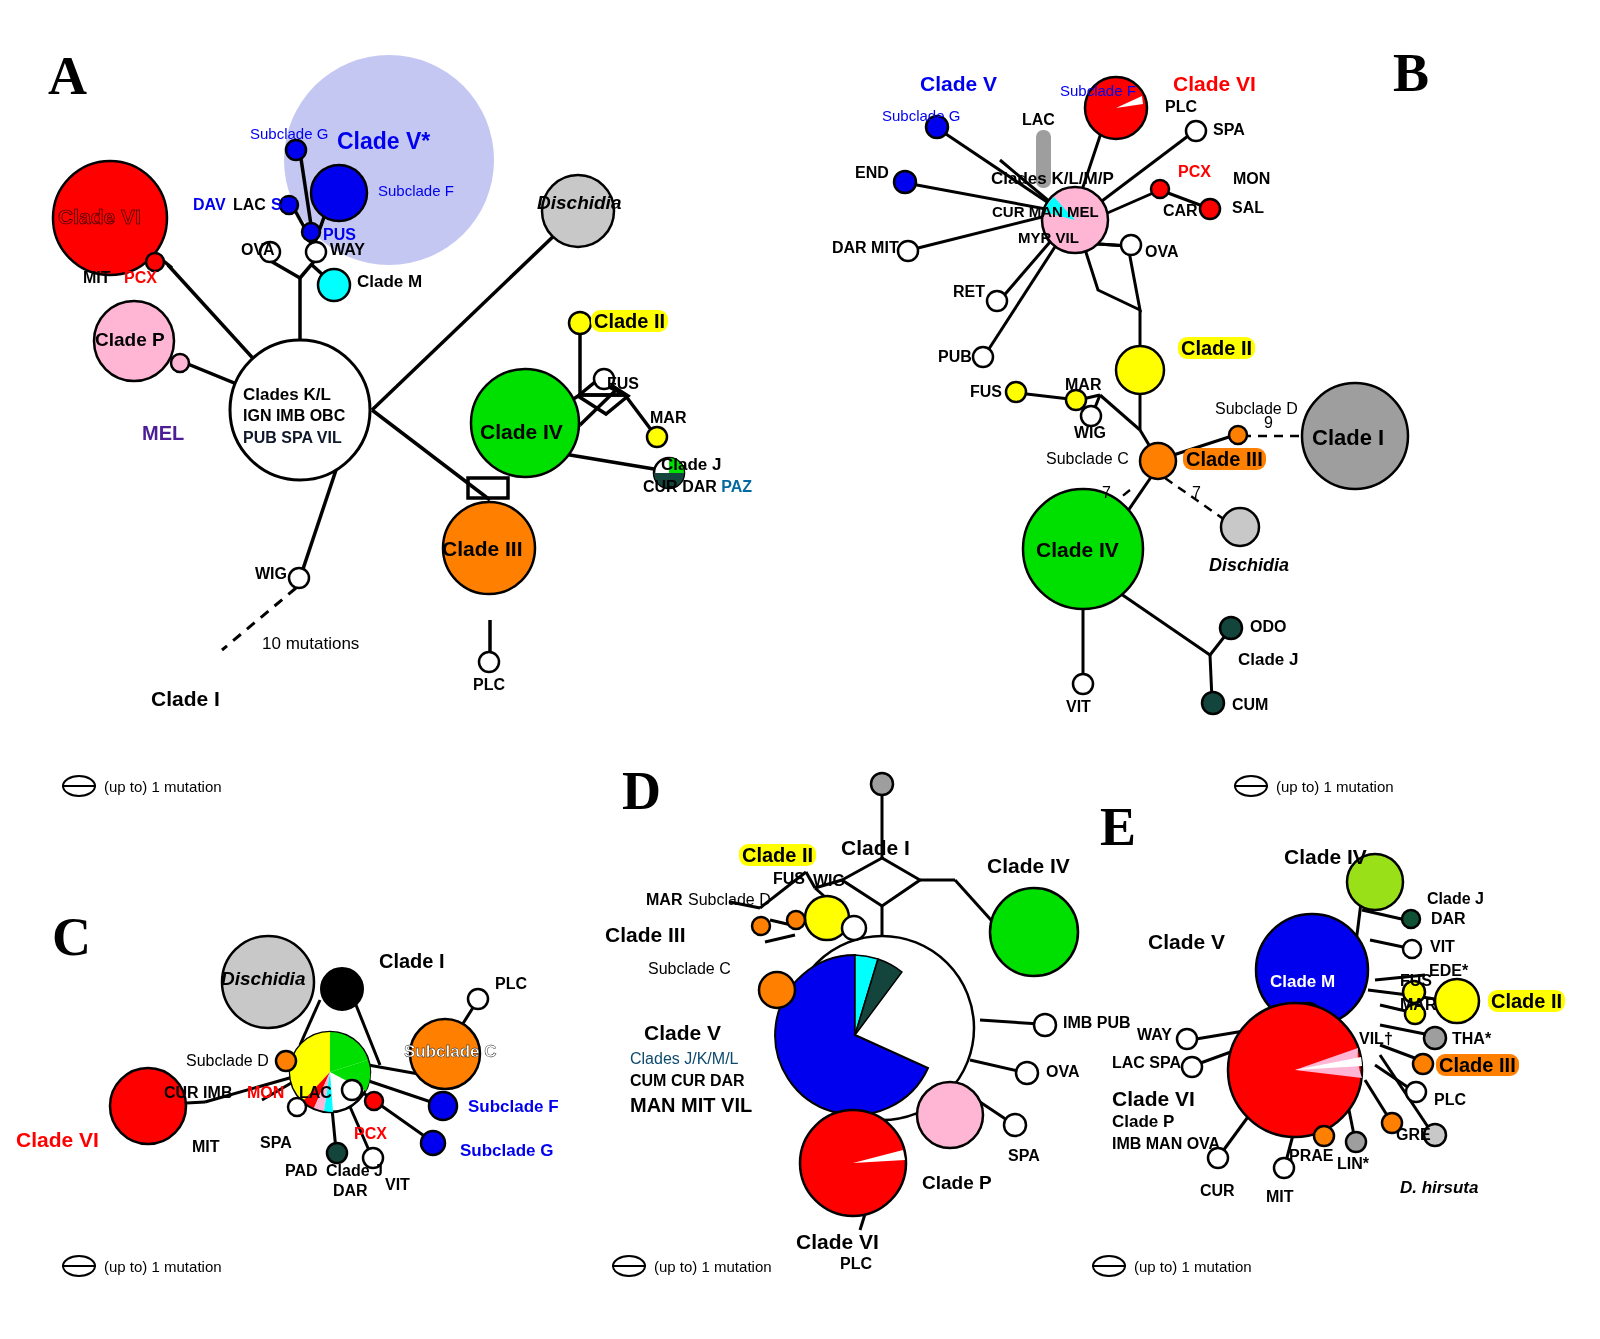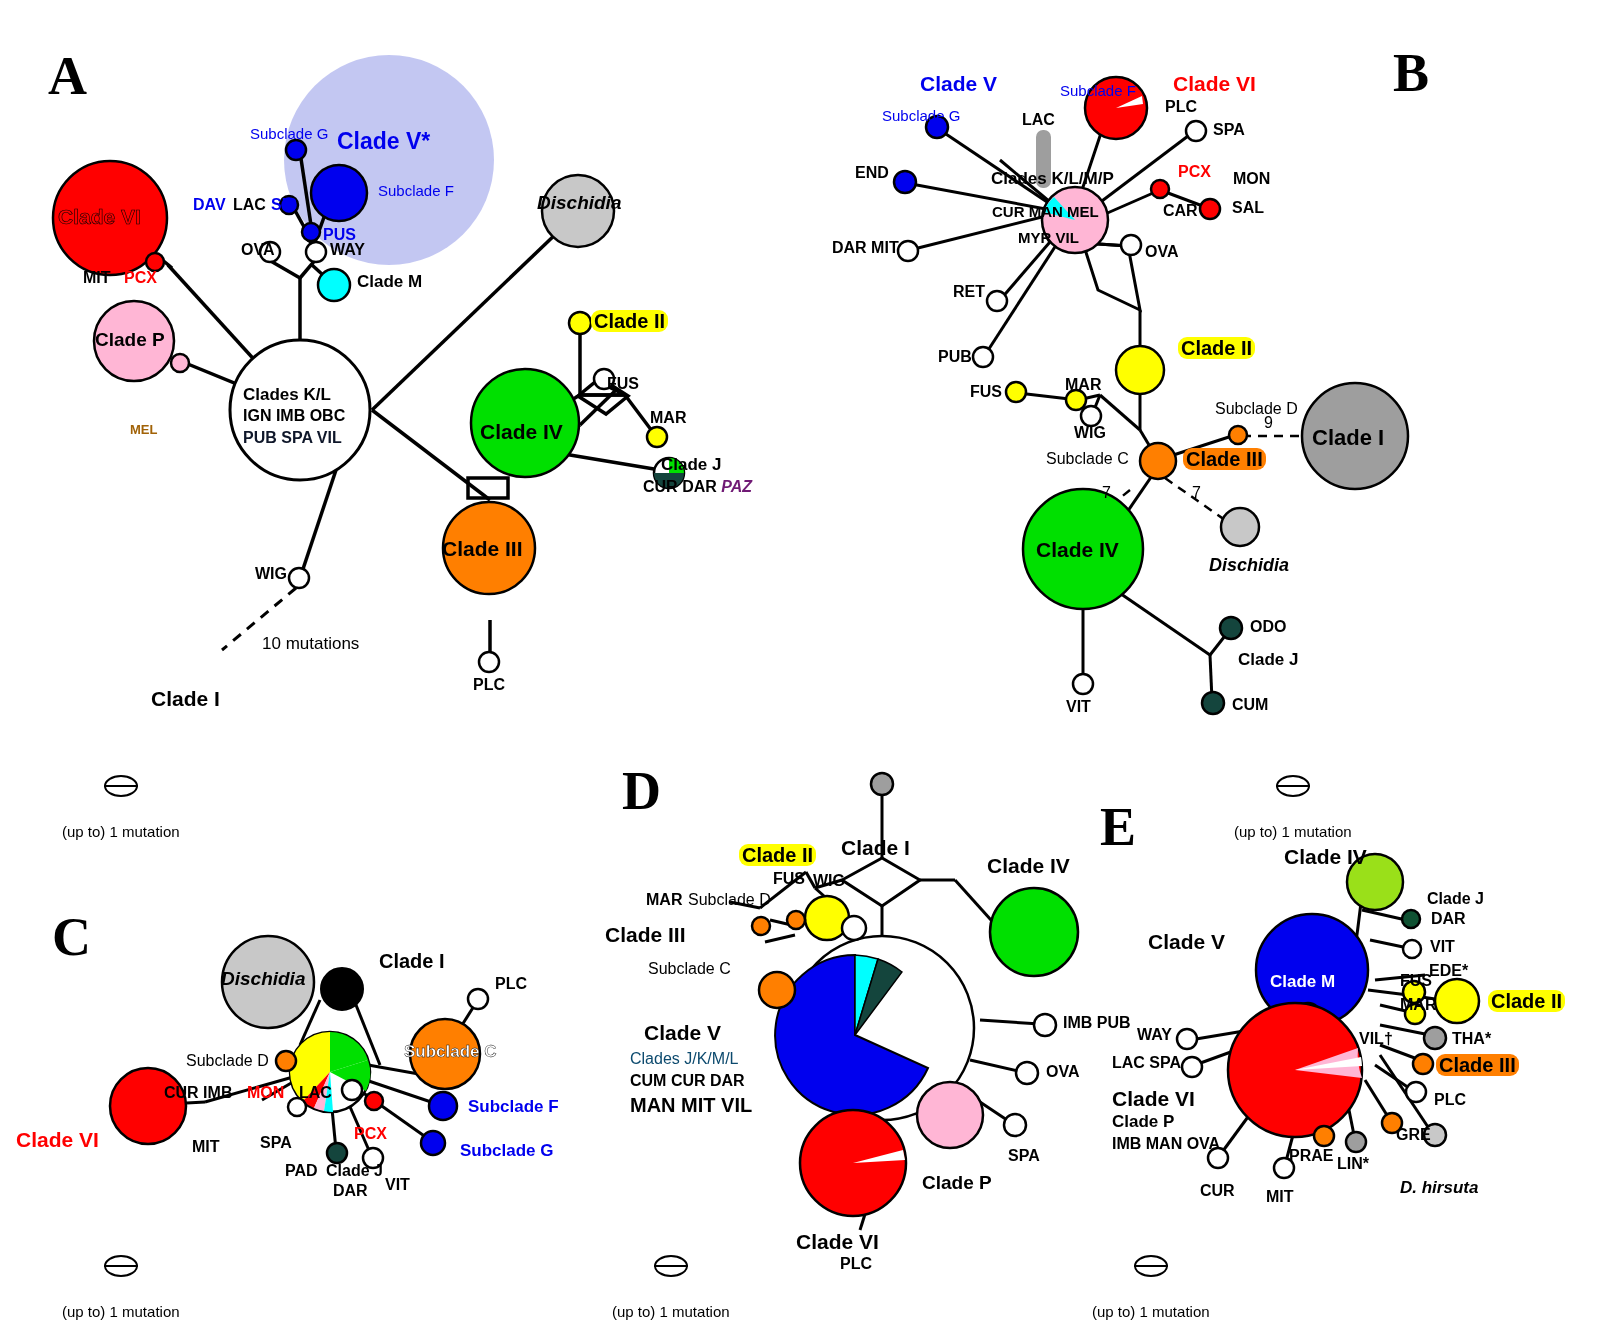--- a/index.html
+++ b/index.html
@@ -2,21 +2,21 @@
 <html><head>
 <meta charset="utf-8">
 <style>
   html,body{margin:0;padding:0;background:#fff;}
   body{width:1600px;height:1339px;position:relative;font-family:"Liberation Sans",sans-serif;overflow:hidden;}
   .panel{position:absolute;}
   .lbl{position:absolute;white-space:nowrap;font-weight:bold;}
   .plain{position:absolute;white-space:nowrap;}
   .panelLetter{position:absolute;font-family:"Liberation Serif",serif;font-weight:bold;font-size:54px;color:#000;}
   svg{position:absolute;top:0;left:0;overflow:visible;}
-  .scalebar{position:absolute;display:flex;align-items:center;gap:26px;flex-direction:column;}
+  .scalebar{position:absolute;display:flex;align-items:center;gap:8px;}
   .scalebar .glyph{width:34px;height:22px;position:relative;}
   .scalebar .glyph .e{position:absolute;left:0;top:0;width:34px;height:22px;border:2px solid #000;border-radius:50%;box-sizing:border-box;}
   .scalebar .glyph .l{position:absolute;left:0;top:10px;width:34px;height:2px;background:#000;}
   .scalebar .txt{font-size:15px;color:#000;}
   .hl{padding:0 3px;border-radius:9px;}
 </style>
 </head>
 <body>
 
 <div class="panel" style="left:0;top:0;width:800px;height:760px;">
@@ -98,35 +98,35 @@
   <div class="lbl" style="left:250px;top:125px;font-size:15px;color:#0000ee;font-weight:normal;">Subclade G</div>
   <div class="lbl" style="left:378px;top:182px;font-size:15px;color:#0000ee;font-weight:normal;">Subclade F</div>
   <div class="lbl" style="left:193px;top:196px;font-size:16px;color:#0000ee;">DAV</div>
   <div class="lbl" style="left:233px;top:196px;font-size:16px;color:#000;">LAC</div>
   <div class="lbl" style="left:271px;top:196px;font-size:16px;color:#0000ee;">SIP</div>
   <div class="lbl" style="left:323px;top:226px;font-size:16px;color:#0000ee;">PUS</div>
   <div class="lbl" style="left:241px;top:241px;font-size:16px;color:#000;">OVA</div>
   <div class="lbl" style="left:330px;top:241px;font-size:16px;color:#000;">WAY</div>
   <div class="lbl" style="left:83px;top:269px;font-size:16px;color:#000;">MIT</div>
   <div class="lbl" style="left:124px;top:269px;font-size:16px;color:#ff0000;">PCX</div>
-  <div class="lbl" style="left:130px;top:422px;font-size:13px;color:#a16207;">MEL</div>
+  <div class="lbl" style="left:142px;top:422px;font-size:20px;color:#4c1d95;">MEL</div>
   <div class="lbl" style="left:357px;top:272px;font-size:17px;color:#000;">Clade M</div>
   <div class="lbl" style="left:537px;top:192px;font-size:19px;color:#000;font-style:italic;">Dischidia</div>
   <div class="lbl" style="left:243px;top:385px;font-size:17px;color:#000;">Clades K/L</div>
   <div class="lbl" style="left:243px;top:407px;font-size:16px;color:#000;">IGN IMB OBC</div>
   <div class="lbl" style="left:243px;top:429px;font-size:16px;color:#0f172a;">PUB SPA VIL</div>
   <div class="lbl" style="left:591px;top:310px;font-size:20px;color:#000;"><span class="hl" style="background:#ffff00;">Clade II</span></div>
   <div class="lbl" style="left:607px;top:375px;font-size:16px;color:#000;">FUS</div>
   <div class="lbl" style="left:650px;top:409px;font-size:16px;color:#000;">MAR</div>
   <div class="lbl" style="left:480px;top:420px;font-size:21px;color:#000;">Clade IV</div>
   <div class="lbl" style="left:661px;top:455px;font-size:17px;color:#000;">Clade J</div>
   <div class="lbl" style="left:643px;top:478px;font-size:16px;color:#000;">
     <span>CUR</span>
     <span>DAR</span>
-    <span style="color:#701a75;font-style:italic;">PAZ</span>
+    <span style="color:#0369a1;">PAZ</span>
   </div>
   <div class="lbl" style="left:442px;top:537px;font-size:21px;color:#000;">Clade III</div>
   <div class="lbl" style="left:255px;top:565px;font-size:16px;color:#000;">WIG</div>
   <div class="lbl" style="left:473px;top:676px;font-size:16px;color:#000;">PLC</div>
   <div class="plain" style="left:262px;top:634px;font-size:17px;color:#000;">10 mutations</div>
   <div class="lbl" style="left:151px;top:687px;font-size:21px;color:#000;">Clade I</div>
 
   <div class="scalebar" style="left:62px;top:775px;">
     <span class="glyph">
         <span class="e"></span>

